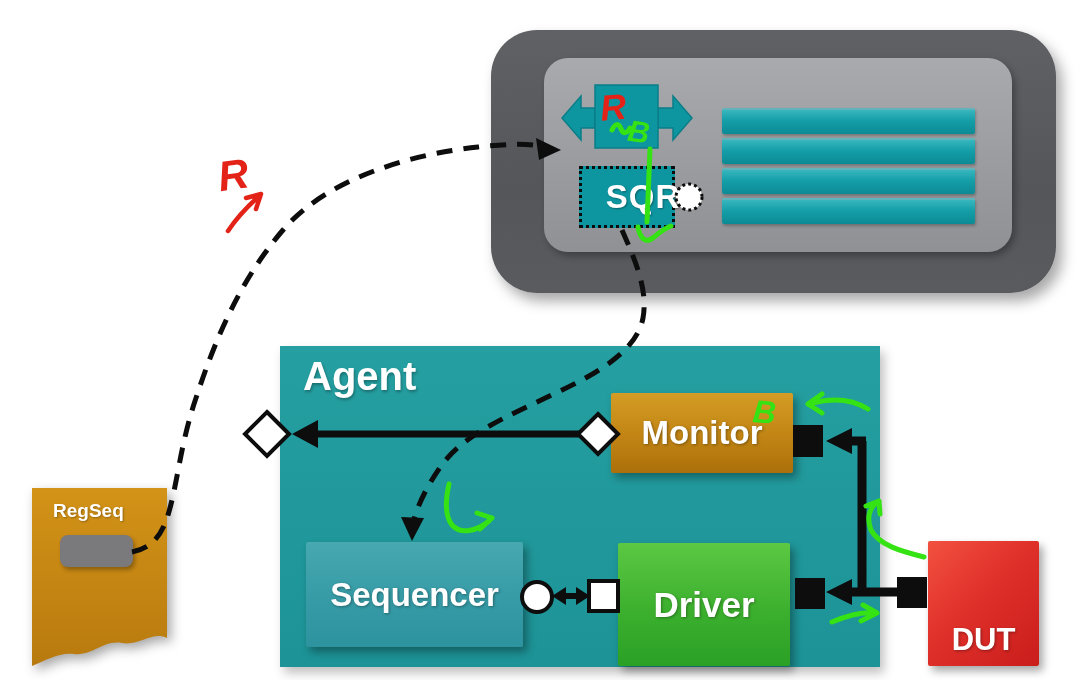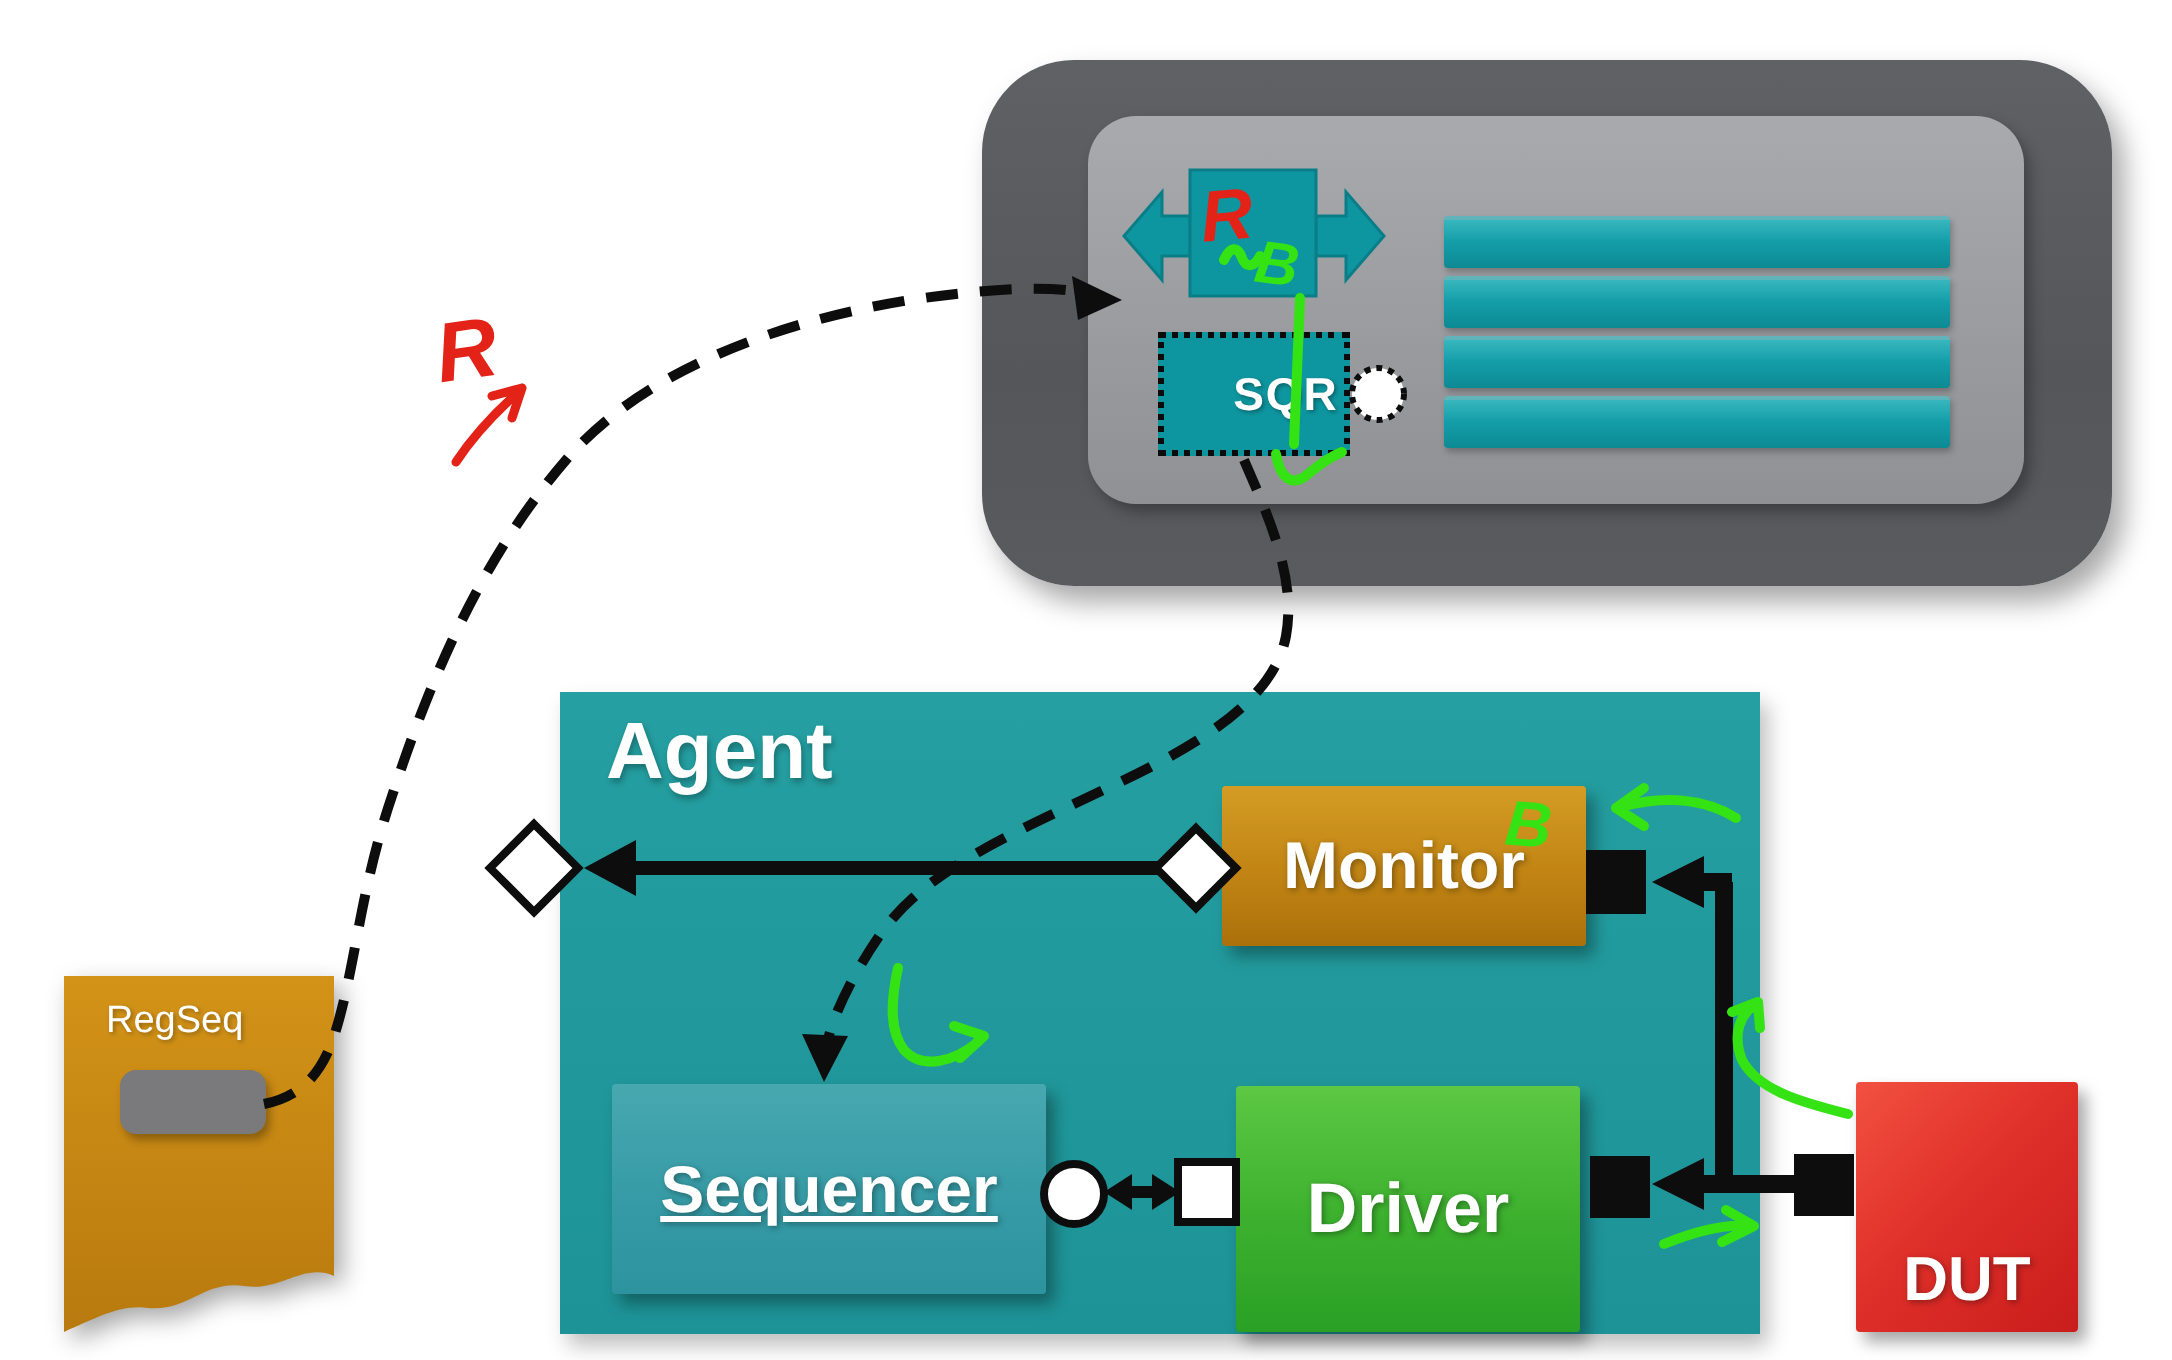--- a/index.html
+++ b/index.html
@@ -16,21 +16,21 @@
   }
   .env-inner{
     left:544px;top:58px;width:468px;height:194px;border-radius:24px;
     background:linear-gradient(180deg,#a9aaad 0%,#97989b 70%,#909194 100%);
     box-shadow:3px 4px 7px rgba(0,0,0,.3);
   }
   .sqr-box{
     left:579px;top:166px;width:96px;height:62px;box-sizing:border-box;
     background:#0e96a0;border:3px dotted #0b0b0b;
     display:flex;align-items:center;justify-content:center;
-    color:#fff;font-size:23px;font-weight:bold;letter-spacing:1px;
+    color:#fff;font-size:33px;font-weight:bold;letter-spacing:1px;
     text-shadow:1px 1px 2px rgba(0,0,0,.35);
     padding-left:32px;
   }
   .bars{left:722px;top:108px;width:253px;}
   .bar{
     height:26px;margin-bottom:4px;border-radius:2px;
     background:linear-gradient(180deg,#38b6be 0%,#149ea8 45%,#0c8a94 100%);
     border-top:2px solid rgba(255,255,255,.35);box-sizing:border-box;
     box-shadow:1px 2px 3px rgba(0,0,0,.25);
   }
@@ -45,29 +45,29 @@
     text-shadow:1px 2px 3px rgba(0,0,0,.3);
   }
   .blockbox{
     display:flex;align-items:center;justify-content:center;
     color:#fff;font-weight:bold;text-shadow:1px 1px 3px rgba(0,0,0,.35);
     box-shadow:4px 5px 8px rgba(0,0,0,.35);border-radius:2px;
   }
   .monitor{left:611px;top:393px;width:182px;height:80px;font-size:33px;
     background:linear-gradient(180deg,#d49c24 0%,#c18414 55%,#ab700a 100%);}
   .sequencer{left:306px;top:542px;width:217px;height:105px;font-size:33px;
-    background:linear-gradient(180deg,#47a8b0 0%,#359aa5 60%,#2d939e 100%);text-decoration:underline;}
+    background:linear-gradient(180deg,#47a8b0 0%,#359aa5 60%,#2d939e 100%);}
   .driver{left:618px;top:543px;width:172px;height:123px;font-size:35px;
     background:linear-gradient(180deg,#5cc843 0%,#3cb02e 55%,#2aa025 100%);}
   .dut{left:928px;top:541px;width:111px;height:125px;font-size:31px;
     background:linear-gradient(135deg,#f25140 0%,#e0302a 45%,#c91d1c 100%);
     align-items:flex-end;padding-bottom:8px;box-sizing:border-box;}
   
   .regseq{left:32px;top:488px;width:135px;height:180px;filter:drop-shadow(4px 5px 6px rgba(0,0,0,.35));}
-  .regseq-label{left:53px;top:500px;color:#fff;font-size:19px;font-weight:normal;
+  .regseq-label{left:53px;top:500px;color:#fff;font-size:19px;font-weight:bold;
     text-shadow:1px 1px 2px rgba(0,0,0,.3);}
   .regseq-pill{left:60px;top:535px;width:73px;height:32px;background:#7a7a7c;border-radius:8px;
     box-shadow:2px 3px 4px rgba(0,0,0,.3);}
   .overlay{left:0;top:0;z-index:6;pointer-events:none;}
 </style>
 </head>
 <body>
 
 <div id="stage">
 

